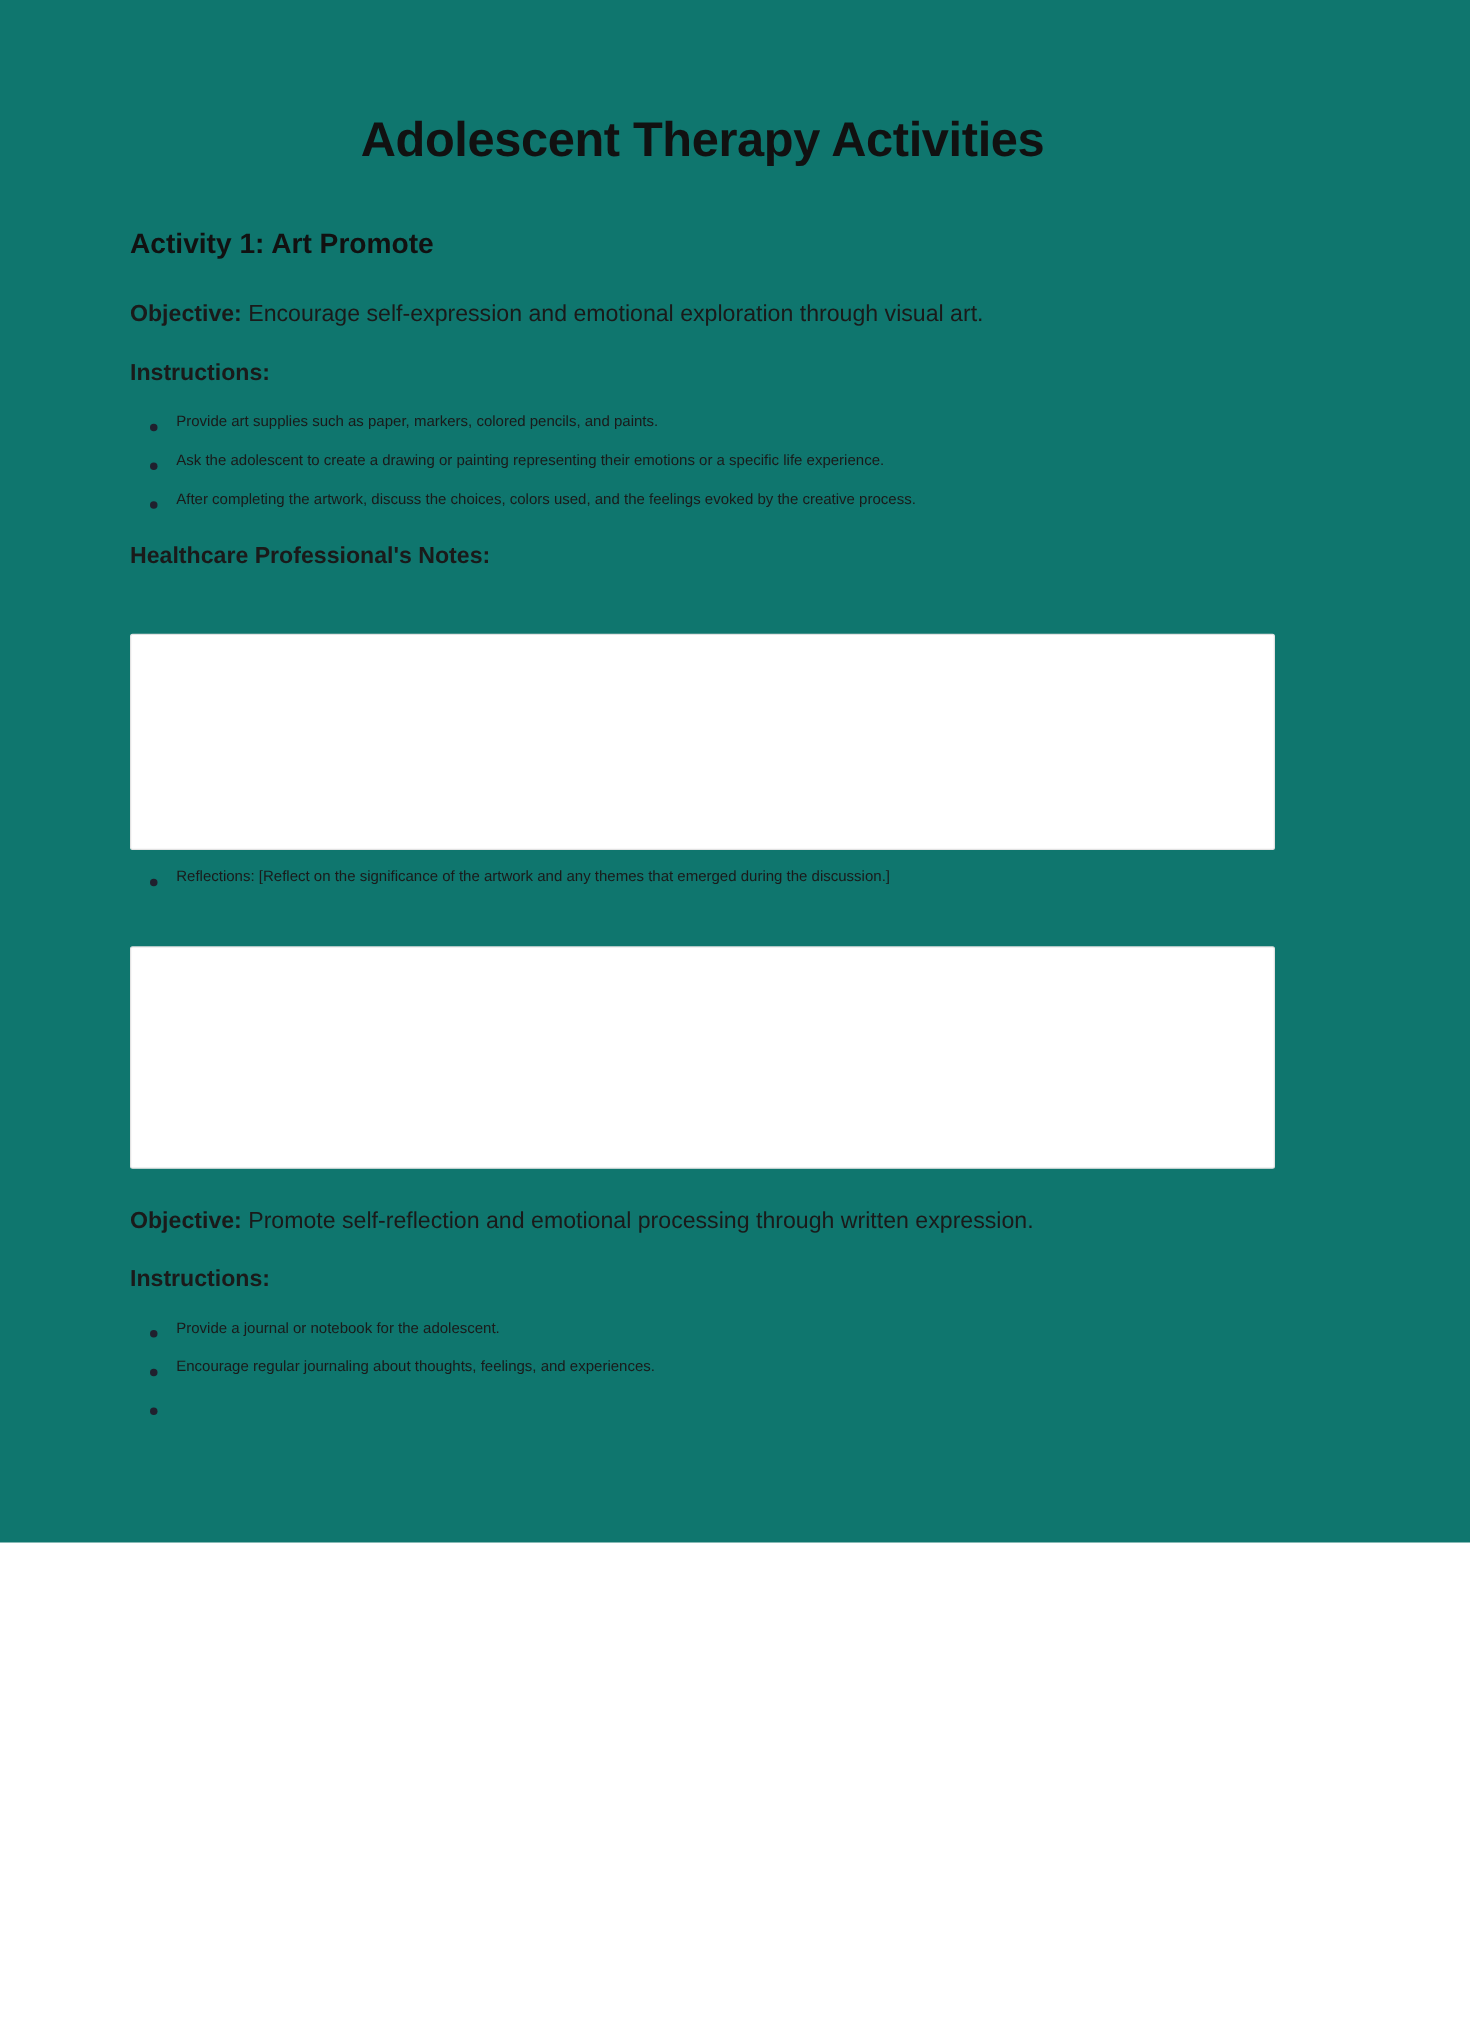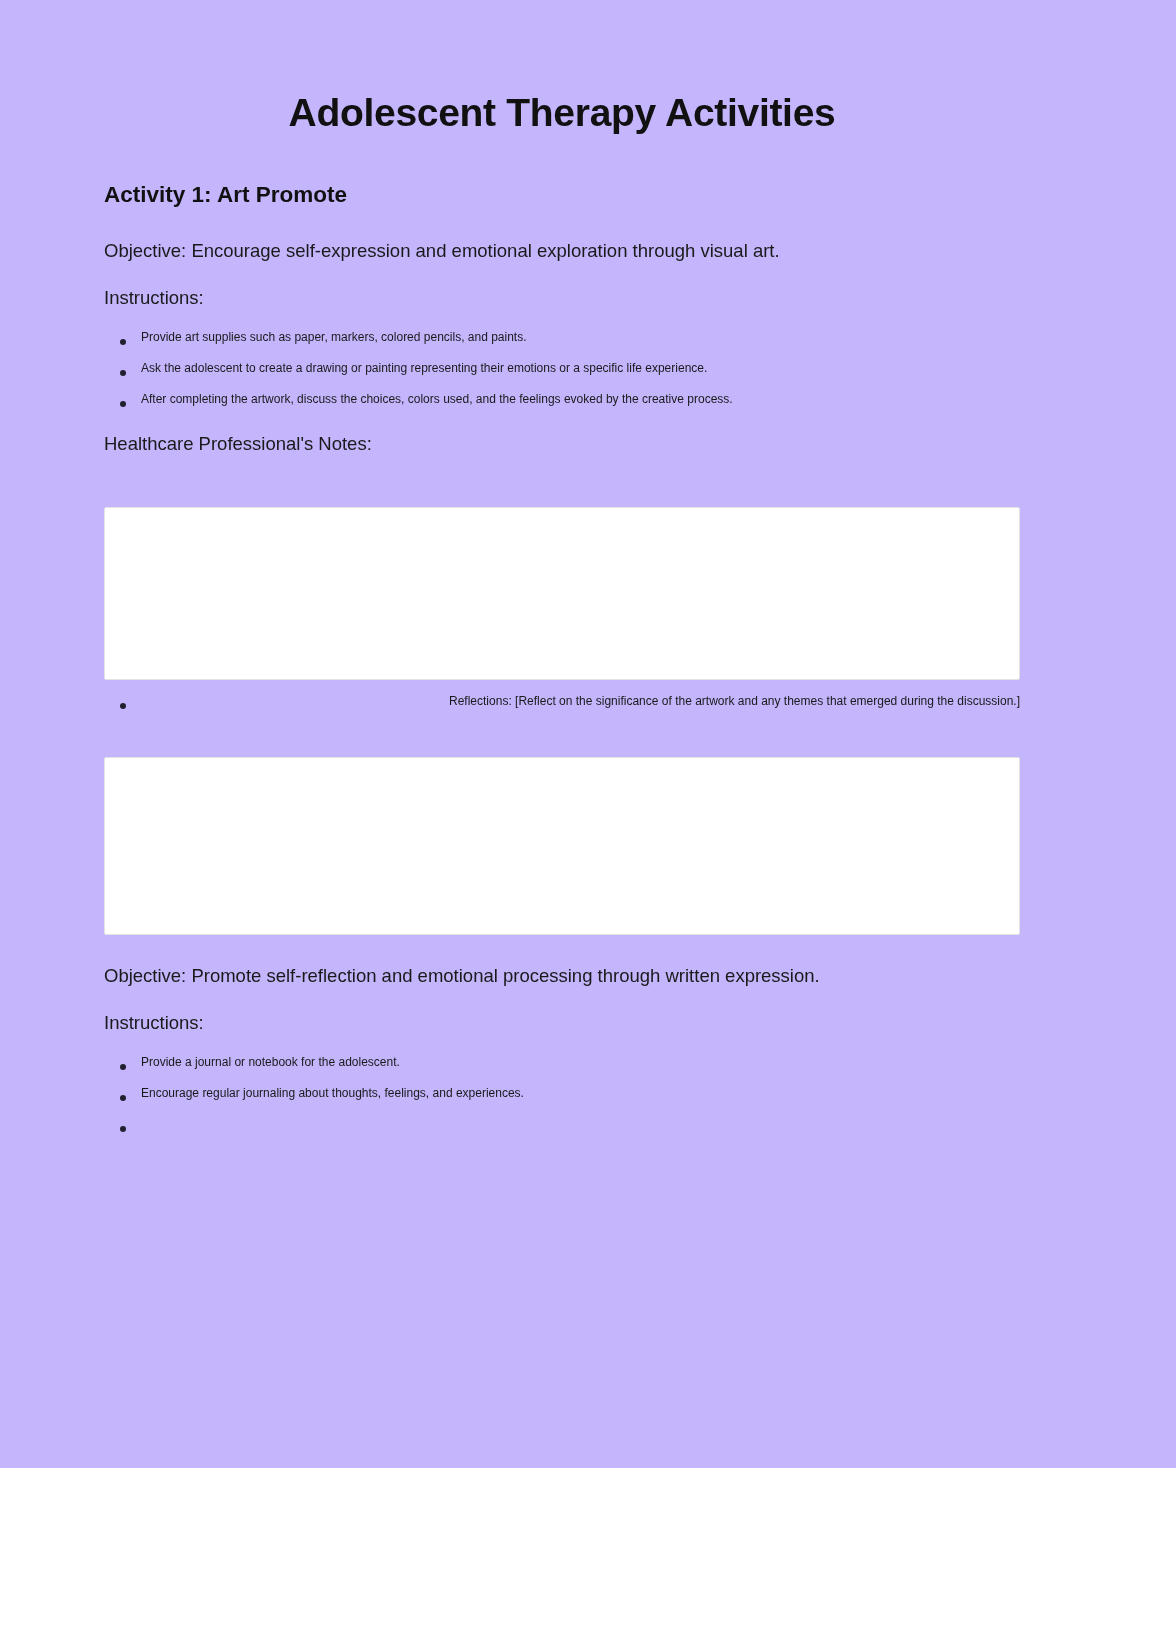--- a/index.html
+++ b/index.html
@@ -10,22 +10,22 @@
   body {
     width: 1176px;
     height: 1630px;
     font-family: "Liberation Sans", sans-serif;
     color: #1a1a1a;
     -webkit-font-smoothing: antialiased;
   }
   .page {
     position: relative;
     width: 1176px;
-    height: 1468px;
-    background: #c4b5fd;
+    height: 1234px;
+    background: #0f766e;
     box-sizing: border-box;
     padding: 0;
     overflow: hidden;
   }
   .content {
     position: absolute;
     left: 104px;
     top: 0;
     width: 916px;
   }
@@ -52,29 +52,29 @@
     font-size: 18.5px;
     line-height: 1.5;
     color: #1a1a1a;
     margin: 0;
   }
   .p-objective-1 { padding-top: 28px; }
   .p-instructions-1 { padding-top: 19px; }
   .p-notes-1 { padding-top: 22px; }
   .p-objective-2 { padding-top: 27px; }
   .p-instructions-2 { padding-top: 19px; }
-  .para b { font-weight: normal; }
+  .para b { font-weight: bold; }
   ul.bullets {
     list-style: none;
     margin: 0;
     padding: 0;
   }
   ul.bullets.list-instructions-1 { padding-top: 17px; }
   ul.bullets.list-notes-obs { padding-top: 18px; }
-  ul.bullets.list-notes-ref { padding-top: 13px; text-align: right; }
+  ul.bullets.list-notes-ref { padding-top: 13px; }
   ul.bullets.list-instructions-2 { padding-top: 17px; }
   ul.bullets li {
     position: relative;
     font-size: 12px;
     line-height: 1.42;
     color: #1a1a1a;
     padding-left: 37px;
     margin-bottom: 14px;
   }
   ul.bullets li:last-child { margin-bottom: 0; }

